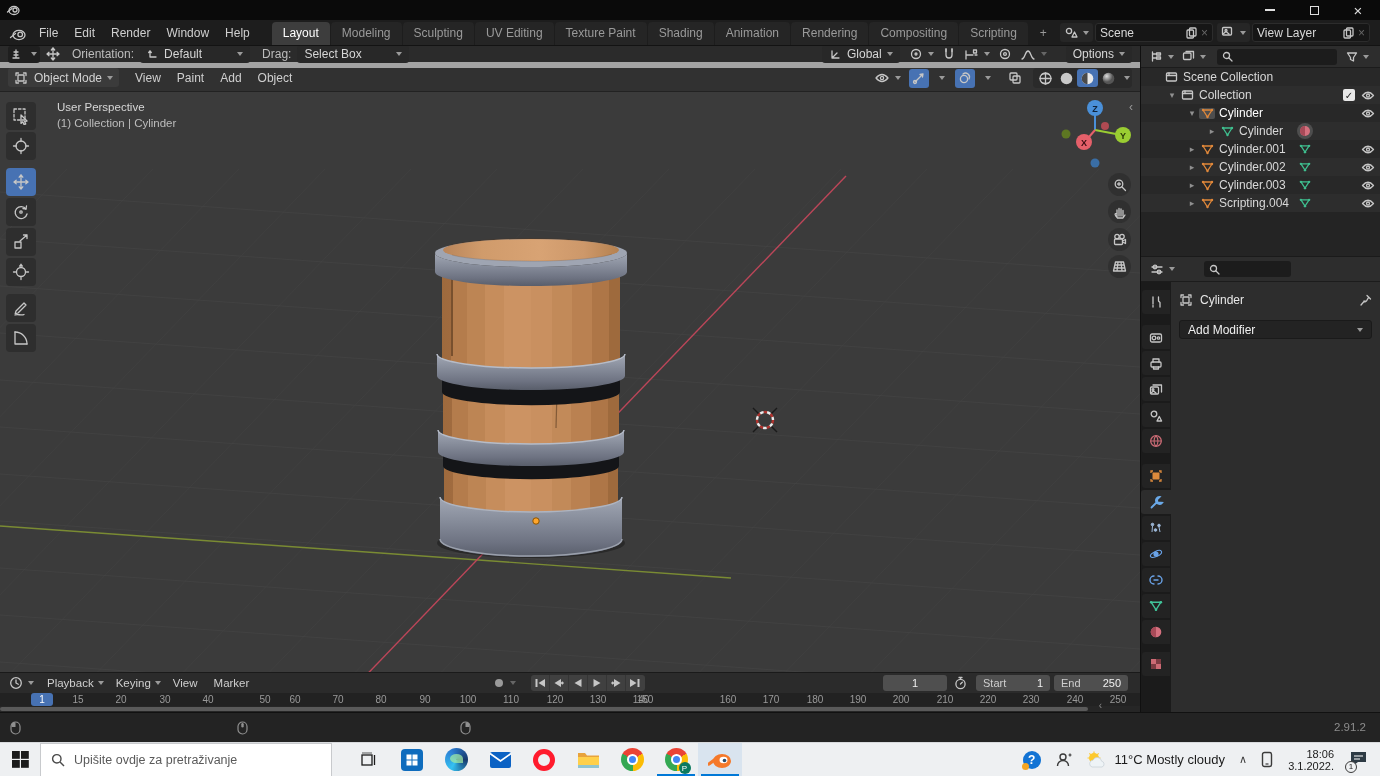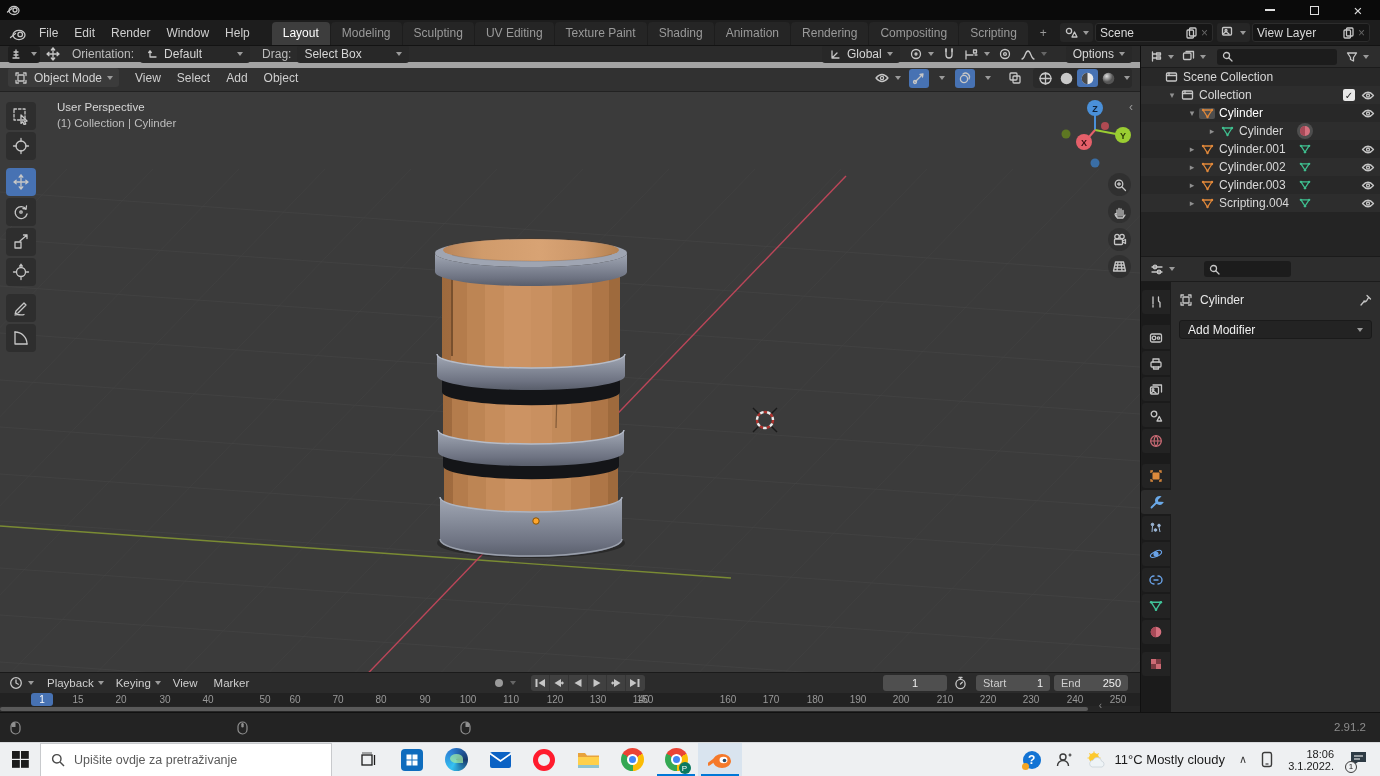--- a/index.html
+++ b/index.html
@@ -274,21 +274,21 @@
     <div class="vph">
       <div class="modebtn">
         <svg class="ic" width="14" height="14" viewBox="0 0 14 14">
             <rect x="4" y="4" width="6" height="6" fill="#c6c6c6" stroke="none"></rect>
             <path d="M2,4.5 v-2.5 h2.5 M9.5,2 h2.5 v2.5 M12,9.5 v2.5 h-2.5 M4.5,12 h-2.5 v-2.5"></path>
           </svg>
         <span style="margin-left:6px">Object Mode</span>
         <span class="caret"></span>
       </div>
       <span class="menu-item">View</span>
-      <span class="menu-item">Select</span>
+      <span class="menu-item">Paint</span>
       <span class="menu-item">Add</span>
       <span class="menu-item">Object</span>
       <div style="margin-left:auto;display:flex;align-items:center">
         <div class="togglebtn">
           <svg class="ic" width="16" height="12" viewBox="0 0 16 12">
               <path d="M2,6 q6,-7 12,0 q-6,7 -12,0 z"></path>
               <circle cx="8" cy="6" r="1.6" fill="#c6c6c6"></circle>
             </svg>
           <span class="caret"></span>
         </div>

